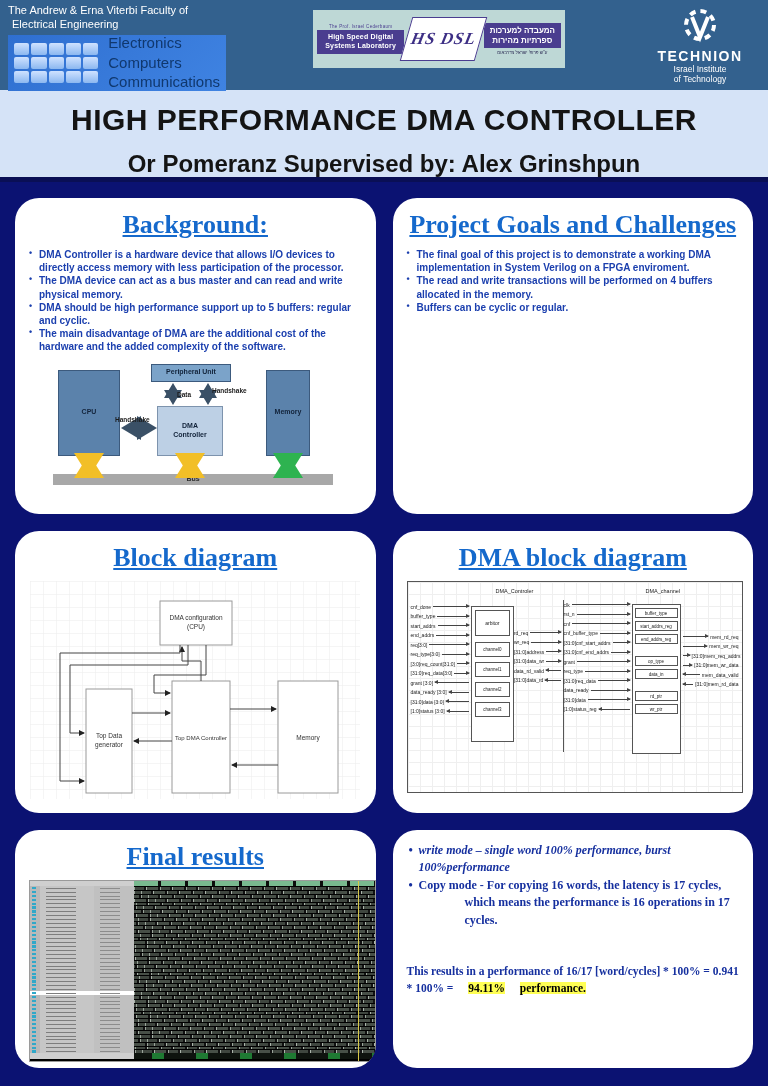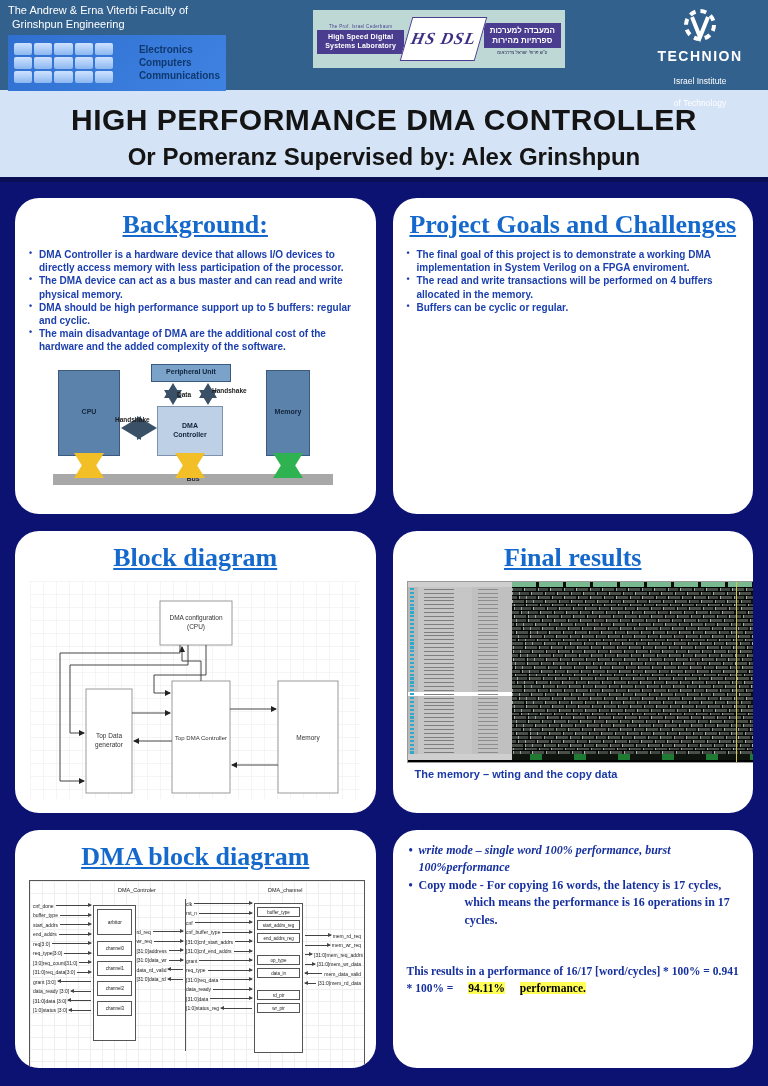--- a/index.html
+++ b/index.html
@@ -7,43 +7,43 @@
   .poster { width:768px; height:1086px; background:var(--c-navy,#0b1272); overflow:hidden; }
 
   
   .topbar { height:90px; background:var(--c-header,#33618e); display:flex; align-items:flex-start; justify-content:space-between; padding:4px 8px 0 8px; }
   .fac { width:230px; color:#fff; }
   .fac-line { font-size:11px; line-height:1.25; color:#fff; }
   .fac-line.l2 { padding-left:4px; }
   .fac-box { margin-top:3px; display:flex; align-items:center; background:linear-gradient(135deg,#2f6fd0,#3f83e2); padding:4px 6px; width:218px; height:56px; }
   .fac-grid { width:100px; display:grid; grid-template-columns:repeat(5,1fr); gap:2px; }
   .fac-grid i { display:block; height:12px; background:linear-gradient(180deg,#cfe2ff,#8cb8f0); border-radius:2px; }
-  .fac-dept { margin-left:26px; font-size:10px; font-weight:bold; color:#10386e; line-height:1.3; }
+  .fac-dept { margin-left:10px; font-size:15px; font-weight:normal; color:#10386e; line-height:1.3; }
 
   
   .lablogo { margin-top:6px; width:252px; height:58px; background:#bed8d6; display:flex; align-items:center; justify-content:center; gap:0; padding:3px 4px; }
   .lab-left { width:88px; text-align:center; }
   .lab-tiny { font-size:4.5px; color:#4a3d8f; letter-spacing:.3px; white-space:nowrap; }
   .lab-name { margin-top:1px; background:#4a3d8f; color:#fff; font-size:7px; font-weight:bold; line-height:1.25; padding:3px 2px; letter-spacing:.2px; }
   .lab-mid { width:76px; height:44px; background:#fff; border:1px solid #4a3d8f; transform:skewX(-16deg); display:flex; align-items:center; justify-content:center; margin:0 2px; }
   .lab-acr { transform:skewX(4deg); font-style:italic; font-weight:bold; font-size:17px; color:#3d2f85; letter-spacing:1px; font-family:"Liberation Serif", serif; }
   .lab-right { width:78px; text-align:center; }
   .lab-heb { background:#4a3d8f; color:#fff; font-size:8px; font-weight:bold; line-height:1.2; padding:3px 2px; }
   .lab-heb-small { margin-top:2px; font-size:4.5px; color:#2c2c55; }
 
   
   .technion { width:120px; text-align:center; color:#fff; padding-top:2px; }
   .tech-icon { display:block; margin:0 auto; }
   .tech-name { font-size:14px; font-weight:bold; letter-spacing:1.5px; margin-top:2px; }
-  .tech-sub { font-size:8.5px; line-height:1.2;margin-top:12px; }
+  .tech-sub { font-size:8.5px; line-height:1.2; }
 
   
   .banner { height:92px; background:var(--c-banner,#d5e3f7); text-align:center; padding-top:13px; border-bottom:5px solid #0a0f55; }
   .banner h1 { font-size:30px; font-weight:800; color:#141414; letter-spacing:.5px; }
-  .banner h2 { font-size:24px; font-weight:800; color:#141414; margin-top:6px; }
+  .banner h2 { font-size:24px; font-weight:800; color:#141414; margin-top:13px; }
 
   
   .panels { display:grid; grid-template-columns:1fr 1fr; grid-template-rows:316px 282px 238px; gap:17px; padding:16px 15px; }
   .panel { background:#fff; border-radius:24px; padding:8px 14px 10px; overflow:hidden; position:relative; }
   .panel-title { font-family:"Liberation Serif", serif; font-weight:bold; font-size:26px; color:var(--c-title,#1569cc); text-decoration:underline; text-align:center; margin:4px 0 8px; }
   .bullets { list-style:none; }
   .bullets li { font-size:10px; font-weight:bold; color:var(--c-body,#1b3fae); line-height:1.32; padding-left:10px; position:relative; }
   .bullets li::before { content:"•"; position:absolute; left:0; top:0; font-size:9px; }
 
   
@@ -117,21 +117,21 @@
   .hl-yellow { background:var(--c-highlight,#ffff54);margin-left:12px; }
 </style>
 </head>
 <body>
 
 <div class="poster">
 
   <header class="topbar">
     <div class="fac">
       <div class="fac-line">The Andrew &amp; Erna Viterbi Faculty of</div>
-      <div class="fac-line l2">Grinshpun Engineering</div>
+      <div class="fac-line l2">Electrical Engineering</div>
       <div class="fac-box">
         <div class="fac-grid">
           <i></i>
             <i></i>
             <i></i>
             <i></i>
             <i></i>
             <i></i>
             <i></i>
             <i></i>
@@ -271,300 +271,20 @@
         <text x="166" y="39" font-size="6.5" fill="#333" text-anchor="middle">DMA configuration</text>
         <text x="166" y="48" font-size="6.5" fill="#333" text-anchor="middle">(CPU)</text>
         <text x="79" y="157" font-size="6.5" fill="#333" text-anchor="middle">Top Data</text>
         <text x="79" y="166" font-size="6.5" fill="#333" text-anchor="middle">generator</text>
         <text x="171" y="159" font-size="6" fill="#333" text-anchor="middle">Top DMA Controller</text>
         <text x="278" y="159" font-size="6.5" fill="#333" text-anchor="middle">Memory</text>
       </svg>
     </section>
 
     <section class="panel">
-      <h3 class="panel-title">Final results</h3>
-      <div class="wf">
-        <div class="wf-head">
-          <span class="wf-ico"></span>
-            <span class="wf-name"></span>
-            <span class="wf-val"></span>
-            <span class="wf-wave"></span>
-        </div>
-        <div>
-            <div class="wf-row">
-              <span class="wf-ico"></span>
-              <span class="wf-name"></span>
-              <span class="wf-val"></span>
-              <span class="wf-wave" style="background-position:0px 0"></span>
-            </div>
-            <div class="wf-row">
-              <span class="wf-ico"></span>
-              <span class="wf-name"></span>
-              <span class="wf-val"></span>
-              <span class="wf-wave" style="background-position:7px 0"></span>
-            </div>
-            <div class="wf-row">
-              <span class="wf-ico"></span>
-              <span class="wf-name"></span>
-              <span class="wf-val"></span>
-              <span class="wf-wave" style="background-position:14px 0"></span>
-            </div>
-            <div class="wf-row">
-              <span class="wf-ico"></span>
-              <span class="wf-name"></span>
-              <span class="wf-val"></span>
-              <span class="wf-wave" style="background-position:21px 0"></span>
-            </div>
-            <div class="wf-row">
-              <span class="wf-ico"></span>
-              <span class="wf-name"></span>
-              <span class="wf-val"></span>
-              <span class="wf-wave" style="background-position:2px 0"></span>
-            </div>
-            <div class="wf-row">
-              <span class="wf-ico"></span>
-              <span class="wf-name"></span>
-              <span class="wf-val"></span>
-              <span class="wf-wave" style="background-position:9px 0"></span>
-            </div>
-            <div class="wf-row">
-              <span class="wf-ico"></span>
-              <span class="wf-name"></span>
-              <span class="wf-val"></span>
-              <span class="wf-wave" style="background-position:16px 0"></span>
-            </div>
-            <div class="wf-row">
-              <span class="wf-ico"></span>
-              <span class="wf-name"></span>
-              <span class="wf-val"></span>
-              <span class="wf-wave" style="background-position:23px 0"></span>
-            </div>
-            <div class="wf-row">
-              <span class="wf-ico"></span>
-              <span class="wf-name"></span>
-              <span class="wf-val"></span>
-              <span class="wf-wave" style="background-position:4px 0"></span>
-            </div>
-            <div class="wf-row">
-              <span class="wf-ico"></span>
-              <span class="wf-name"></span>
-              <span class="wf-val"></span>
-              <span class="wf-wave" style="background-position:11px 0"></span>
-            </div>
-            <div class="wf-row">
-              <span class="wf-ico"></span>
-              <span class="wf-name"></span>
-              <span class="wf-val"></span>
-              <span class="wf-wave" style="background-position:18px 0"></span>
-            </div>
-            <div class="wf-row">
-              <span class="wf-ico"></span>
-              <span class="wf-name"></span>
-              <span class="wf-val"></span>
-              <span class="wf-wave" style="background-position:25px 0"></span>
-            </div>
-            <div class="wf-row">
-              <span class="wf-ico"></span>
-              <span class="wf-name"></span>
-              <span class="wf-val"></span>
-              <span class="wf-wave" style="background-position:6px 0"></span>
-            </div>
-            <div class="wf-row">
-              <span class="wf-ico"></span>
-              <span class="wf-name"></span>
-              <span class="wf-val"></span>
-              <span class="wf-wave" style="background-position:13px 0"></span>
-            </div>
-            <div class="wf-row">
-              <span class="wf-ico"></span>
-              <span class="wf-name"></span>
-              <span class="wf-val"></span>
-              <span class="wf-wave" style="background-position:20px 0"></span>
-            </div>
-            <div class="wf-row">
-              <span class="wf-ico"></span>
-              <span class="wf-name"></span>
-              <span class="wf-val"></span>
-              <span class="wf-wave" style="background-position:1px 0"></span>
-            </div>
-            <div class="wf-row">
-              <span class="wf-ico"></span>
-              <span class="wf-name"></span>
-              <span class="wf-val"></span>
-              <span class="wf-wave" style="background-position:8px 0"></span>
-            </div>
-            <div class="wf-row">
-              <span class="wf-ico"></span>
-              <span class="wf-name"></span>
-              <span class="wf-val"></span>
-              <span class="wf-wave" style="background-position:15px 0"></span>
-            </div>
-            <div class="wf-row">
-              <span class="wf-ico"></span>
-              <span class="wf-name"></span>
-              <span class="wf-val"></span>
-              <span class="wf-wave" style="background-position:22px 0"></span>
-            </div>
-            <div class="wf-row">
-              <span class="wf-ico"></span>
-              <span class="wf-name"></span>
-              <span class="wf-val"></span>
-              <span class="wf-wave" style="background-position:3px 0"></span>
-            </div>
-            <div class="wf-row">
-              <span class="wf-ico"></span>
-              <span class="wf-name"></span>
-              <span class="wf-val"></span>
-              <span class="wf-wave" style="background-position:10px 0"></span>
-            </div>
-            <div class="wf-row">
-              <span class="wf-ico"></span>
-              <span class="wf-name"></span>
-              <span class="wf-val"></span>
-              <span class="wf-wave" style="background-position:17px 0"></span>
-            </div>
-            <div class="wf-row">
-              <span class="wf-ico"></span>
-              <span class="wf-name"></span>
-              <span class="wf-val"></span>
-              <span class="wf-wave" style="background-position:24px 0"></span>
-            </div>
-            <div class="wf-row">
-              <span class="wf-ico"></span>
-              <span class="wf-name"></span>
-              <span class="wf-val"></span>
-              <span class="wf-wave" style="background-position:5px 0"></span>
-            </div>
-            <div class="wf-row">
-              <span class="wf-ico"></span>
-              <span class="wf-name"></span>
-              <span class="wf-val"></span>
-              <span class="wf-wave" style="background-position:12px 0"></span>
-            </div>
-            <div class="wf-row">
-              <span class="wf-ico"></span>
-              <span class="wf-name"></span>
-              <span class="wf-val"></span>
-              <span class="wf-wave" style="background-position:19px 0"></span>
-            </div>
-            <div class="wf-row">
-              <span class="wf-ico"></span>
-              <span class="wf-name"></span>
-              <span class="wf-val"></span>
-              <span class="wf-wave" style="background-position:0px 0"></span>
-            </div>
-            <div class="wf-row hl">
-              <span class="wf-ico"></span>
-              <span class="wf-name"></span>
-              <span class="wf-val"></span>
-              <span class="wf-wave" style="background-position:7px 0"></span>
-            </div>
-            <div class="wf-row">
-              <span class="wf-ico"></span>
-              <span class="wf-name"></span>
-              <span class="wf-val"></span>
-              <span class="wf-wave" style="background-position:14px 0"></span>
-            </div>
-            <div class="wf-row">
-              <span class="wf-ico"></span>
-              <span class="wf-name"></span>
-              <span class="wf-val"></span>
-              <span class="wf-wave" style="background-position:21px 0"></span>
-            </div>
-            <div class="wf-row">
-              <span class="wf-ico"></span>
-              <span class="wf-name"></span>
-              <span class="wf-val"></span>
-              <span class="wf-wave" style="background-position:2px 0"></span>
-            </div>
-            <div class="wf-row">
-              <span class="wf-ico"></span>
-              <span class="wf-name"></span>
-              <span class="wf-val"></span>
-              <span class="wf-wave" style="background-position:9px 0"></span>
-            </div>
-            <div class="wf-row">
-              <span class="wf-ico"></span>
-              <span class="wf-name"></span>
-              <span class="wf-val"></span>
-              <span class="wf-wave" style="background-position:16px 0"></span>
-            </div>
-            <div class="wf-row">
-              <span class="wf-ico"></span>
-              <span class="wf-name"></span>
-              <span class="wf-val"></span>
-              <span class="wf-wave" style="background-position:23px 0"></span>
-            </div>
-            <div class="wf-row">
-              <span class="wf-ico"></span>
-              <span class="wf-name"></span>
-              <span class="wf-val"></span>
-              <span class="wf-wave" style="background-position:4px 0"></span>
-            </div>
-            <div class="wf-row">
-              <span class="wf-ico"></span>
-              <span class="wf-name"></span>
-              <span class="wf-val"></span>
-              <span class="wf-wave" style="background-position:11px 0"></span>
-            </div>
-            <div class="wf-row">
-              <span class="wf-ico"></span>
-              <span class="wf-name"></span>
-              <span class="wf-val"></span>
-              <span class="wf-wave" style="background-position:18px 0"></span>
-            </div>
-            <div class="wf-row">
-              <span class="wf-ico"></span>
-              <span class="wf-name"></span>
-              <span class="wf-val"></span>
-              <span class="wf-wave" style="background-position:25px 0"></span>
-            </div>
-            <div class="wf-row">
-              <span class="wf-ico"></span>
-              <span class="wf-name"></span>
-              <span class="wf-val"></span>
-              <span class="wf-wave" style="background-position:6px 0"></span>
-            </div>
-            <div class="wf-row">
-              <span class="wf-ico"></span>
-              <span class="wf-name"></span>
-              <span class="wf-val"></span>
-              <span class="wf-wave" style="background-position:13px 0"></span>
-            </div>
-            <div class="wf-row">
-              <span class="wf-ico"></span>
-              <span class="wf-name"></span>
-              <span class="wf-val"></span>
-              <span class="wf-wave" style="background-position:20px 0"></span>
-            </div>
-            <div class="wf-row">
-              <span class="wf-ico"></span>
-              <span class="wf-name"></span>
-              <span class="wf-val"></span>
-              <span class="wf-wave" style="background-position:1px 0"></span>
-            </div>
-            <div class="wf-row">
-              <span class="wf-ico"></span>
-              <span class="wf-name"></span>
-              <span class="wf-val"></span>
-              <span class="wf-wave" style="background-position:8px 0"></span>
-            </div>
-          </div>
-        <div class="wf-foot">
-          <span class="wf-ico"></span>
-            <span class="wf-name"></span>
-            <span class="wf-val"></span>
-            <span class="wf-wave"></span>
-        </div>
-        <div class="wf-cursor"></div>
-      </div>
-      <div class="wf-caption">The memory – wting and the copy data</div>
-    </section>
-
-    <section class="panel">
       <h3 class="panel-title">DMA block diagram</h3>
       <div class="dmadiag">
         <div class="dd-label ctrl">DMA_Controler</div>
         <div class="dd-label chan">DMA_channel</div>
 
         <div class="sigcol col-cin">
 
             <div class="sig right">
               <span class="sig-label">cnf_done</span>
               <span class="sig-line"></span>
@@ -770,20 +490,300 @@
               <span class="sig-label">mem_data_valid</span>
               <span class="sig-line"></span>
             </div>
 
             <div class="sig left">
               <span class="sig-label">[31:0]mem_rd_data</span>
               <span class="sig-line"></span>
             </div>
           </div>
       </div>
+    </section>
+
+    <section class="panel">
+      <h3 class="panel-title">Final results</h3>
+      <div class="wf">
+        <div class="wf-head">
+          <span class="wf-ico"></span>
+            <span class="wf-name"></span>
+            <span class="wf-val"></span>
+            <span class="wf-wave"></span>
+        </div>
+        <div>
+            <div class="wf-row">
+              <span class="wf-ico"></span>
+              <span class="wf-name"></span>
+              <span class="wf-val"></span>
+              <span class="wf-wave" style="background-position:0px 0"></span>
+            </div>
+            <div class="wf-row">
+              <span class="wf-ico"></span>
+              <span class="wf-name"></span>
+              <span class="wf-val"></span>
+              <span class="wf-wave" style="background-position:7px 0"></span>
+            </div>
+            <div class="wf-row">
+              <span class="wf-ico"></span>
+              <span class="wf-name"></span>
+              <span class="wf-val"></span>
+              <span class="wf-wave" style="background-position:14px 0"></span>
+            </div>
+            <div class="wf-row">
+              <span class="wf-ico"></span>
+              <span class="wf-name"></span>
+              <span class="wf-val"></span>
+              <span class="wf-wave" style="background-position:21px 0"></span>
+            </div>
+            <div class="wf-row">
+              <span class="wf-ico"></span>
+              <span class="wf-name"></span>
+              <span class="wf-val"></span>
+              <span class="wf-wave" style="background-position:2px 0"></span>
+            </div>
+            <div class="wf-row">
+              <span class="wf-ico"></span>
+              <span class="wf-name"></span>
+              <span class="wf-val"></span>
+              <span class="wf-wave" style="background-position:9px 0"></span>
+            </div>
+            <div class="wf-row">
+              <span class="wf-ico"></span>
+              <span class="wf-name"></span>
+              <span class="wf-val"></span>
+              <span class="wf-wave" style="background-position:16px 0"></span>
+            </div>
+            <div class="wf-row">
+              <span class="wf-ico"></span>
+              <span class="wf-name"></span>
+              <span class="wf-val"></span>
+              <span class="wf-wave" style="background-position:23px 0"></span>
+            </div>
+            <div class="wf-row">
+              <span class="wf-ico"></span>
+              <span class="wf-name"></span>
+              <span class="wf-val"></span>
+              <span class="wf-wave" style="background-position:4px 0"></span>
+            </div>
+            <div class="wf-row">
+              <span class="wf-ico"></span>
+              <span class="wf-name"></span>
+              <span class="wf-val"></span>
+              <span class="wf-wave" style="background-position:11px 0"></span>
+            </div>
+            <div class="wf-row">
+              <span class="wf-ico"></span>
+              <span class="wf-name"></span>
+              <span class="wf-val"></span>
+              <span class="wf-wave" style="background-position:18px 0"></span>
+            </div>
+            <div class="wf-row">
+              <span class="wf-ico"></span>
+              <span class="wf-name"></span>
+              <span class="wf-val"></span>
+              <span class="wf-wave" style="background-position:25px 0"></span>
+            </div>
+            <div class="wf-row">
+              <span class="wf-ico"></span>
+              <span class="wf-name"></span>
+              <span class="wf-val"></span>
+              <span class="wf-wave" style="background-position:6px 0"></span>
+            </div>
+            <div class="wf-row">
+              <span class="wf-ico"></span>
+              <span class="wf-name"></span>
+              <span class="wf-val"></span>
+              <span class="wf-wave" style="background-position:13px 0"></span>
+            </div>
+            <div class="wf-row">
+              <span class="wf-ico"></span>
+              <span class="wf-name"></span>
+              <span class="wf-val"></span>
+              <span class="wf-wave" style="background-position:20px 0"></span>
+            </div>
+            <div class="wf-row">
+              <span class="wf-ico"></span>
+              <span class="wf-name"></span>
+              <span class="wf-val"></span>
+              <span class="wf-wave" style="background-position:1px 0"></span>
+            </div>
+            <div class="wf-row">
+              <span class="wf-ico"></span>
+              <span class="wf-name"></span>
+              <span class="wf-val"></span>
+              <span class="wf-wave" style="background-position:8px 0"></span>
+            </div>
+            <div class="wf-row">
+              <span class="wf-ico"></span>
+              <span class="wf-name"></span>
+              <span class="wf-val"></span>
+              <span class="wf-wave" style="background-position:15px 0"></span>
+            </div>
+            <div class="wf-row">
+              <span class="wf-ico"></span>
+              <span class="wf-name"></span>
+              <span class="wf-val"></span>
+              <span class="wf-wave" style="background-position:22px 0"></span>
+            </div>
+            <div class="wf-row">
+              <span class="wf-ico"></span>
+              <span class="wf-name"></span>
+              <span class="wf-val"></span>
+              <span class="wf-wave" style="background-position:3px 0"></span>
+            </div>
+            <div class="wf-row">
+              <span class="wf-ico"></span>
+              <span class="wf-name"></span>
+              <span class="wf-val"></span>
+              <span class="wf-wave" style="background-position:10px 0"></span>
+            </div>
+            <div class="wf-row">
+              <span class="wf-ico"></span>
+              <span class="wf-name"></span>
+              <span class="wf-val"></span>
+              <span class="wf-wave" style="background-position:17px 0"></span>
+            </div>
+            <div class="wf-row">
+              <span class="wf-ico"></span>
+              <span class="wf-name"></span>
+              <span class="wf-val"></span>
+              <span class="wf-wave" style="background-position:24px 0"></span>
+            </div>
+            <div class="wf-row">
+              <span class="wf-ico"></span>
+              <span class="wf-name"></span>
+              <span class="wf-val"></span>
+              <span class="wf-wave" style="background-position:5px 0"></span>
+            </div>
+            <div class="wf-row">
+              <span class="wf-ico"></span>
+              <span class="wf-name"></span>
+              <span class="wf-val"></span>
+              <span class="wf-wave" style="background-position:12px 0"></span>
+            </div>
+            <div class="wf-row">
+              <span class="wf-ico"></span>
+              <span class="wf-name"></span>
+              <span class="wf-val"></span>
+              <span class="wf-wave" style="background-position:19px 0"></span>
+            </div>
+            <div class="wf-row">
+              <span class="wf-ico"></span>
+              <span class="wf-name"></span>
+              <span class="wf-val"></span>
+              <span class="wf-wave" style="background-position:0px 0"></span>
+            </div>
+            <div class="wf-row hl">
+              <span class="wf-ico"></span>
+              <span class="wf-name"></span>
+              <span class="wf-val"></span>
+              <span class="wf-wave" style="background-position:7px 0"></span>
+            </div>
+            <div class="wf-row">
+              <span class="wf-ico"></span>
+              <span class="wf-name"></span>
+              <span class="wf-val"></span>
+              <span class="wf-wave" style="background-position:14px 0"></span>
+            </div>
+            <div class="wf-row">
+              <span class="wf-ico"></span>
+              <span class="wf-name"></span>
+              <span class="wf-val"></span>
+              <span class="wf-wave" style="background-position:21px 0"></span>
+            </div>
+            <div class="wf-row">
+              <span class="wf-ico"></span>
+              <span class="wf-name"></span>
+              <span class="wf-val"></span>
+              <span class="wf-wave" style="background-position:2px 0"></span>
+            </div>
+            <div class="wf-row">
+              <span class="wf-ico"></span>
+              <span class="wf-name"></span>
+              <span class="wf-val"></span>
+              <span class="wf-wave" style="background-position:9px 0"></span>
+            </div>
+            <div class="wf-row">
+              <span class="wf-ico"></span>
+              <span class="wf-name"></span>
+              <span class="wf-val"></span>
+              <span class="wf-wave" style="background-position:16px 0"></span>
+            </div>
+            <div class="wf-row">
+              <span class="wf-ico"></span>
+              <span class="wf-name"></span>
+              <span class="wf-val"></span>
+              <span class="wf-wave" style="background-position:23px 0"></span>
+            </div>
+            <div class="wf-row">
+              <span class="wf-ico"></span>
+              <span class="wf-name"></span>
+              <span class="wf-val"></span>
+              <span class="wf-wave" style="background-position:4px 0"></span>
+            </div>
+            <div class="wf-row">
+              <span class="wf-ico"></span>
+              <span class="wf-name"></span>
+              <span class="wf-val"></span>
+              <span class="wf-wave" style="background-position:11px 0"></span>
+            </div>
+            <div class="wf-row">
+              <span class="wf-ico"></span>
+              <span class="wf-name"></span>
+              <span class="wf-val"></span>
+              <span class="wf-wave" style="background-position:18px 0"></span>
+            </div>
+            <div class="wf-row">
+              <span class="wf-ico"></span>
+              <span class="wf-name"></span>
+              <span class="wf-val"></span>
+              <span class="wf-wave" style="background-position:25px 0"></span>
+            </div>
+            <div class="wf-row">
+              <span class="wf-ico"></span>
+              <span class="wf-name"></span>
+              <span class="wf-val"></span>
+              <span class="wf-wave" style="background-position:6px 0"></span>
+            </div>
+            <div class="wf-row">
+              <span class="wf-ico"></span>
+              <span class="wf-name"></span>
+              <span class="wf-val"></span>
+              <span class="wf-wave" style="background-position:13px 0"></span>
+            </div>
+            <div class="wf-row">
+              <span class="wf-ico"></span>
+              <span class="wf-name"></span>
+              <span class="wf-val"></span>
+              <span class="wf-wave" style="background-position:20px 0"></span>
+            </div>
+            <div class="wf-row">
+              <span class="wf-ico"></span>
+              <span class="wf-name"></span>
+              <span class="wf-val"></span>
+              <span class="wf-wave" style="background-position:1px 0"></span>
+            </div>
+            <div class="wf-row">
+              <span class="wf-ico"></span>
+              <span class="wf-name"></span>
+              <span class="wf-val"></span>
+              <span class="wf-wave" style="background-position:8px 0"></span>
+            </div>
+          </div>
+        <div class="wf-foot">
+          <span class="wf-ico"></span>
+            <span class="wf-name"></span>
+            <span class="wf-val"></span>
+            <span class="wf-wave"></span>
+        </div>
+        <div class="wf-cursor"></div>
+      </div>
+      <div class="wf-caption">The memory – wting and the copy data</div>
     </section>
 
     <section class="panel">
       <ul class="perf-list">
         <li class="perf-li1">write mode  – single word 100% performance, burst 100%performance</li>
         <li>
           <span>Copy mode - For copying 16 words, the latency is 17 cycles,</span>
           <span class="perf-indent">which means the performance is 16 operations in 17 cycles.</span>
         </li>
       </ul>

